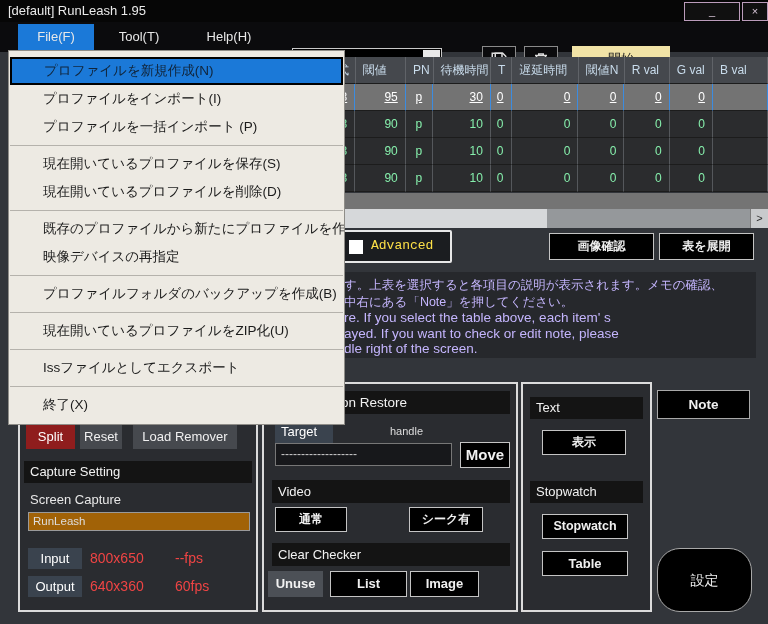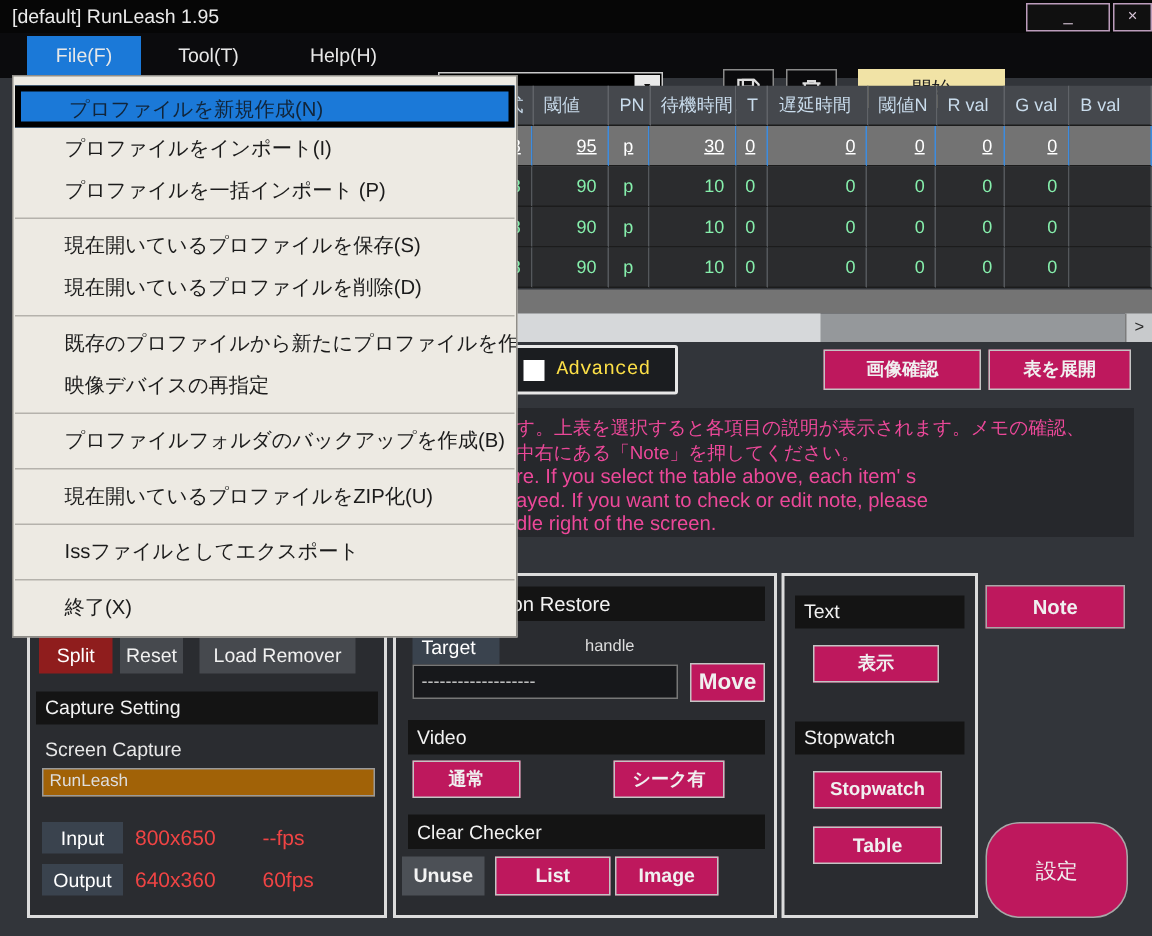--- a/index.html
+++ b/index.html
@@ -41,26 +41,26 @@
   .thead .c2 { text-align:left; }
   .table-empty { position:absolute; left:330px; top:193px; width:438px; height:16px; background:#747474; }
   .hscroll { position:absolute; left:330px; top:209px; width:438px; height:19px; background:#95989b; }
   .hthumb { position:absolute; left:0; top:0; width:217px; height:19px; background:#d6d8da; }
   .harrow { position:absolute; right:0; top:0; width:18px; height:19px; background:#c8cacc; border-left:1px solid #7c7c7c; color:#2c2c2c; font-size:11px; text-align:center; line-height:18px; }
 
   
   .advbox { position:absolute; left:338px; top:230px; width:114px; height:33px; background:#1b1d20; border:2px solid #e8e8e8; border-radius:2px; }
   .advcheck { position:absolute; left:9px; top:8px; width:14px; height:14px; background:#fff; }
   .advlabel { position:absolute; left:31px; top:6px; color:#fde047; font-size:13px;font-family:Liberation Mono, monospace; }
-  .gbtn { position:absolute; background:#be185d; border:1px solid #c4c4c4; color:#f0f0f0; text-align:center; font-weight:600; }
+  .gbtn { position:absolute; background:#000000; border:1px solid #c4c4c4; color:#f0f0f0; text-align:center; font-weight:600; }
   .btn-imgcheck { left:549px; top:233px; width:105px; height:27px; font-size:12px; line-height:25px; }
   .btn-expand { left:659px; top:233px; width:95px; height:27px; font-size:12px; line-height:25px; }
 
   
-  .descbox { position:absolute; left:330px; top:272px; width:426px; height:86px; background:#26282c; color:#ec4899; padding:5px 6px 0 14px; overflow:hidden; }
+  .descbox { position:absolute; left:330px; top:272px; width:426px; height:86px; background:#26282c; color:#c4b5fd; padding:5px 6px 0 14px; overflow:hidden; }
   .descbox .jp { font-size:12.5px; height:16.5px; white-space:nowrap; }
   .descbox .en { font-size:13.5px; height:15.5px; white-space:nowrap; }
 
   
   .panel { position:absolute; background:#2a2c30; border:2px solid #dcdcdc; }
   .p-left { left:18px; top:398px; width:240px; height:214px; }
   .p-mid  { left:262px; top:382px; width:256px; height:230px; }
   .p-text { left:521px; top:382px; width:131px; height:230px; }
   .hbar { position:absolute; background:#141414; color:#f2f2f2; font-size:13px; line-height:22px; padding-left:6px; white-space:nowrap; overflow:hidden; }
 
@@ -92,21 +92,21 @@
   .sw-bar { left:7px; top:97px; width:113px; height:22px; }
   .sw-btn { left:19px; top:130px; width:86px; height:25px; font-size:12.5px; line-height:23px; }
   .swtable-btn { left:19px; top:167px; width:86px; height:25px; font-size:13px; line-height:23px; }
 
   .note-btn { left:657px; top:390px; width:93px; height:29px; font-size:13.5px; line-height:27px; border-color:#a8a8a8; }
   .settings-btn { left:657px; top:548px; width:95px; height:64px; font-size:14px; line-height:62px; border-color:#a8a8a8; font-weight:400;border-radius:23px; }
 
   
   .filemenu { position:absolute; left:8px; top:50px; width:337px; height:375px; background:#edeae3; border:1px solid #8f8d88; z-index:100; padding-top:6px; }
   .fm-item { height:28px; line-height:28px; padding-left:34px; font-size:13.5px; color:#1b1b1b; white-space:nowrap; overflow:hidden; }
-  .fm-item.hl { margin:0 1px; height:28px; background:#1b79d8; border:4px solid #000000; line-height:24px; padding-left:32px; color:#11253a; }
+  .fm-item.hl { margin:0 1px; height:28px; background:#1b79d8; border:2px solid #000000; line-height:24px; padding-left:32px; color:#11253a; }
   .fm-sep { height:1px; background:#b5b2ac; margin:4px 1px; }
 </style>
 </head>
 <body>
 
 <div id="app">
 
   <div class="titlebar">
     <span class="title-text">[default] RunLeash 1.95</span>
     <div class="winbtn btn-min">_</div>

